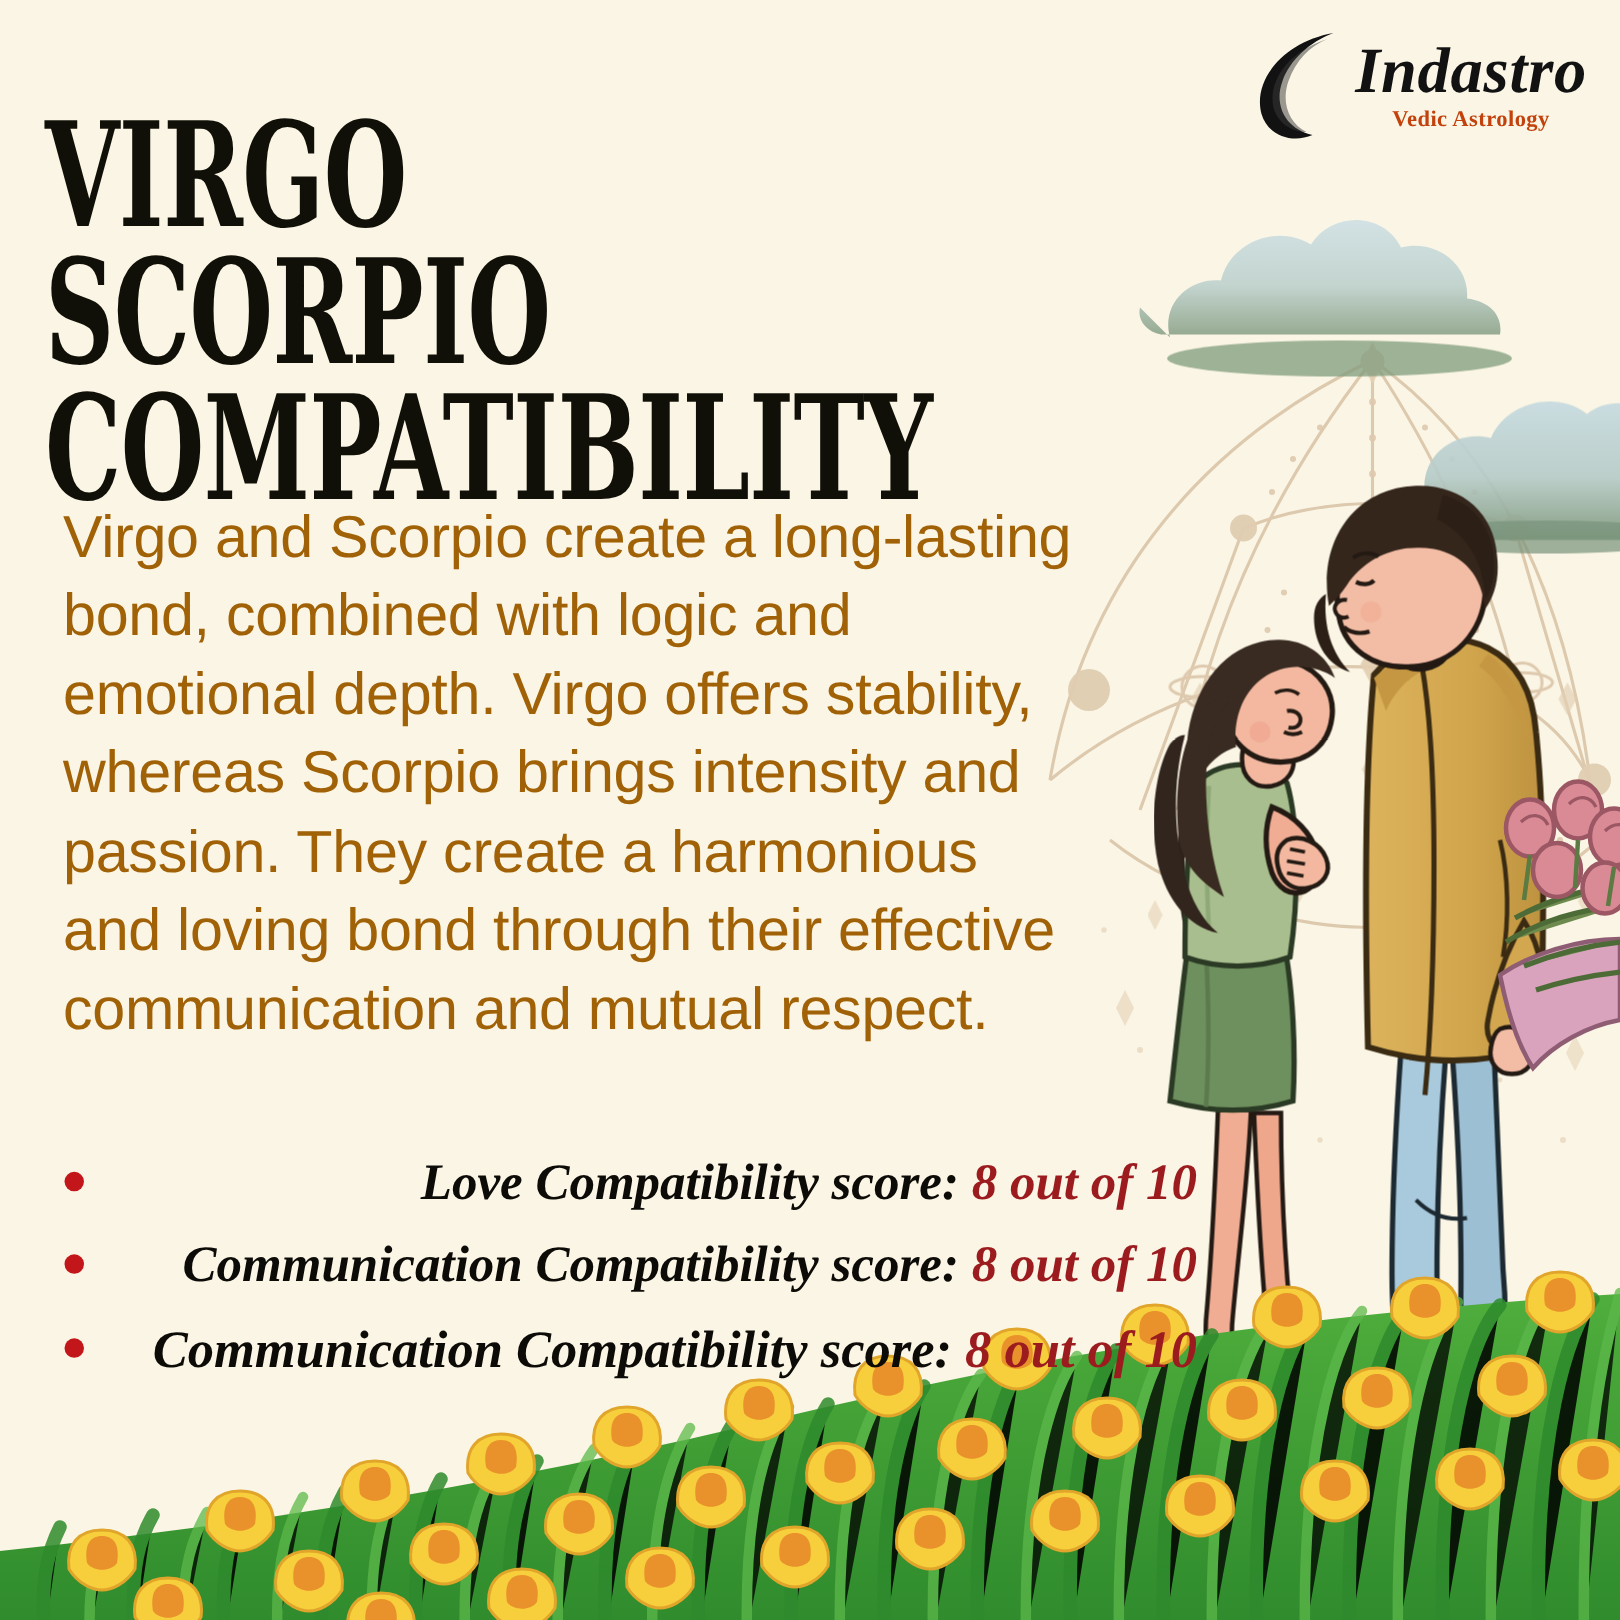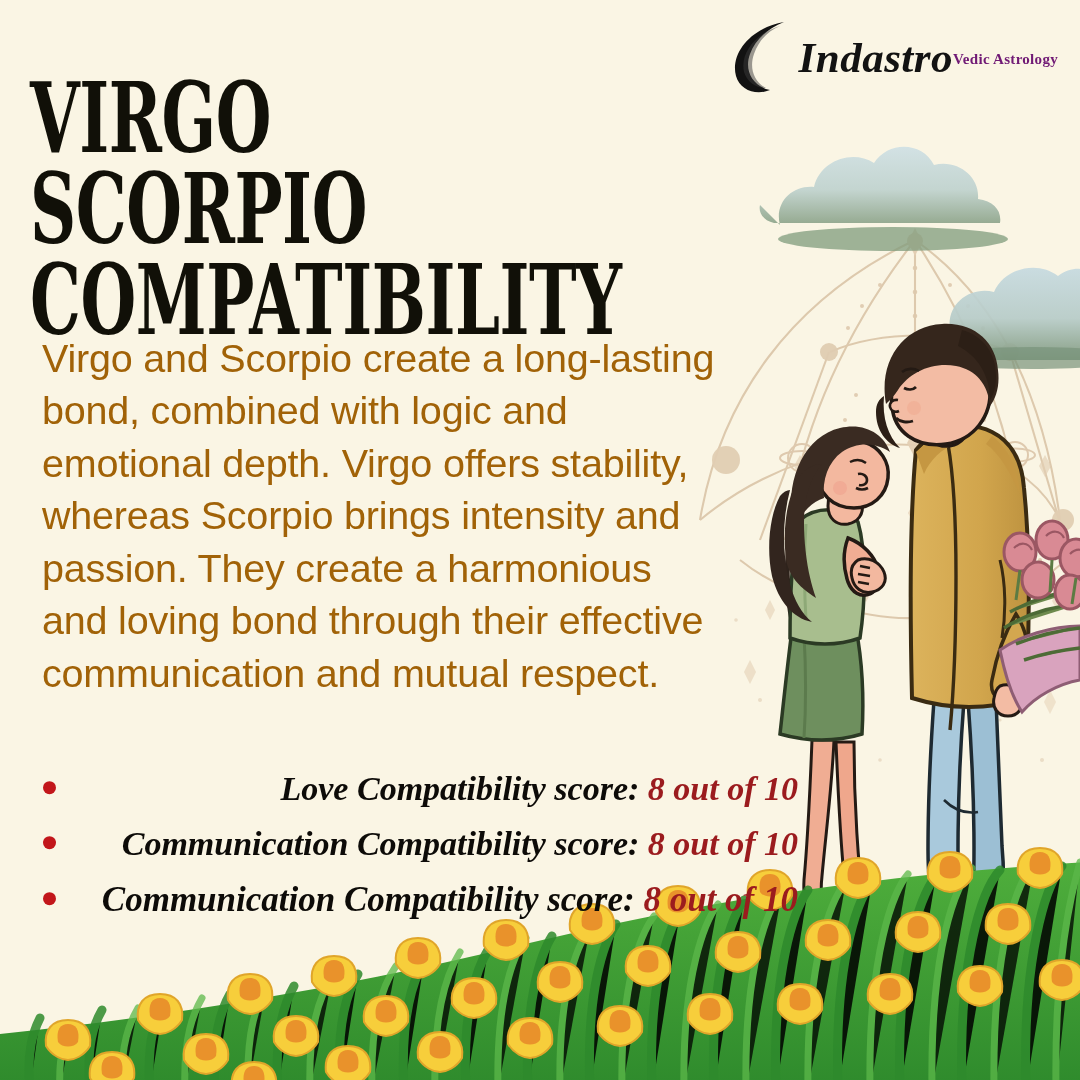--- a/index.html
+++ b/index.html
@@ -18,29 +18,29 @@
   
   .art{position:absolute;inset:0;pointer-events:none;}
   .art svg{display:block;width:1080px;height:1080px;}
 
   
   #logo{
     position:absolute; top:18px; right:22px;
     display:flex; align-items:center; gap:6px;
   }
   #logo .moon{width:62px;height:78px;flex:0 0 auto;}
-  #logo .words{display:flex;flex-direction:row;align-items:center;line-height:1;}
+  #logo .words{display:flex;flex-direction:column;align-items:center;line-height:1;}
   #logo .brand{
     font-family:"Liberation Serif", serif;
     font-style:italic; font-weight:bold;
     font-size:43px; color:#121212; letter-spacing:0.5px;
   }
   #logo .tag{
     font-family:"Liberation Serif", serif;
-    font-weight:bold; font-size:15px; color:#701a75;
+    font-weight:bold; font-size:15px; color:#c2410c;
     margin-top:4px; letter-spacing:0.3px;
   }
 
   
   #title{
     position:absolute; left:30px; top:18px; width:680px;
     font-family:"DejaVu Serif", serif;
     font-weight:bold;
     font-size:82px;
     line-height:0.94;

